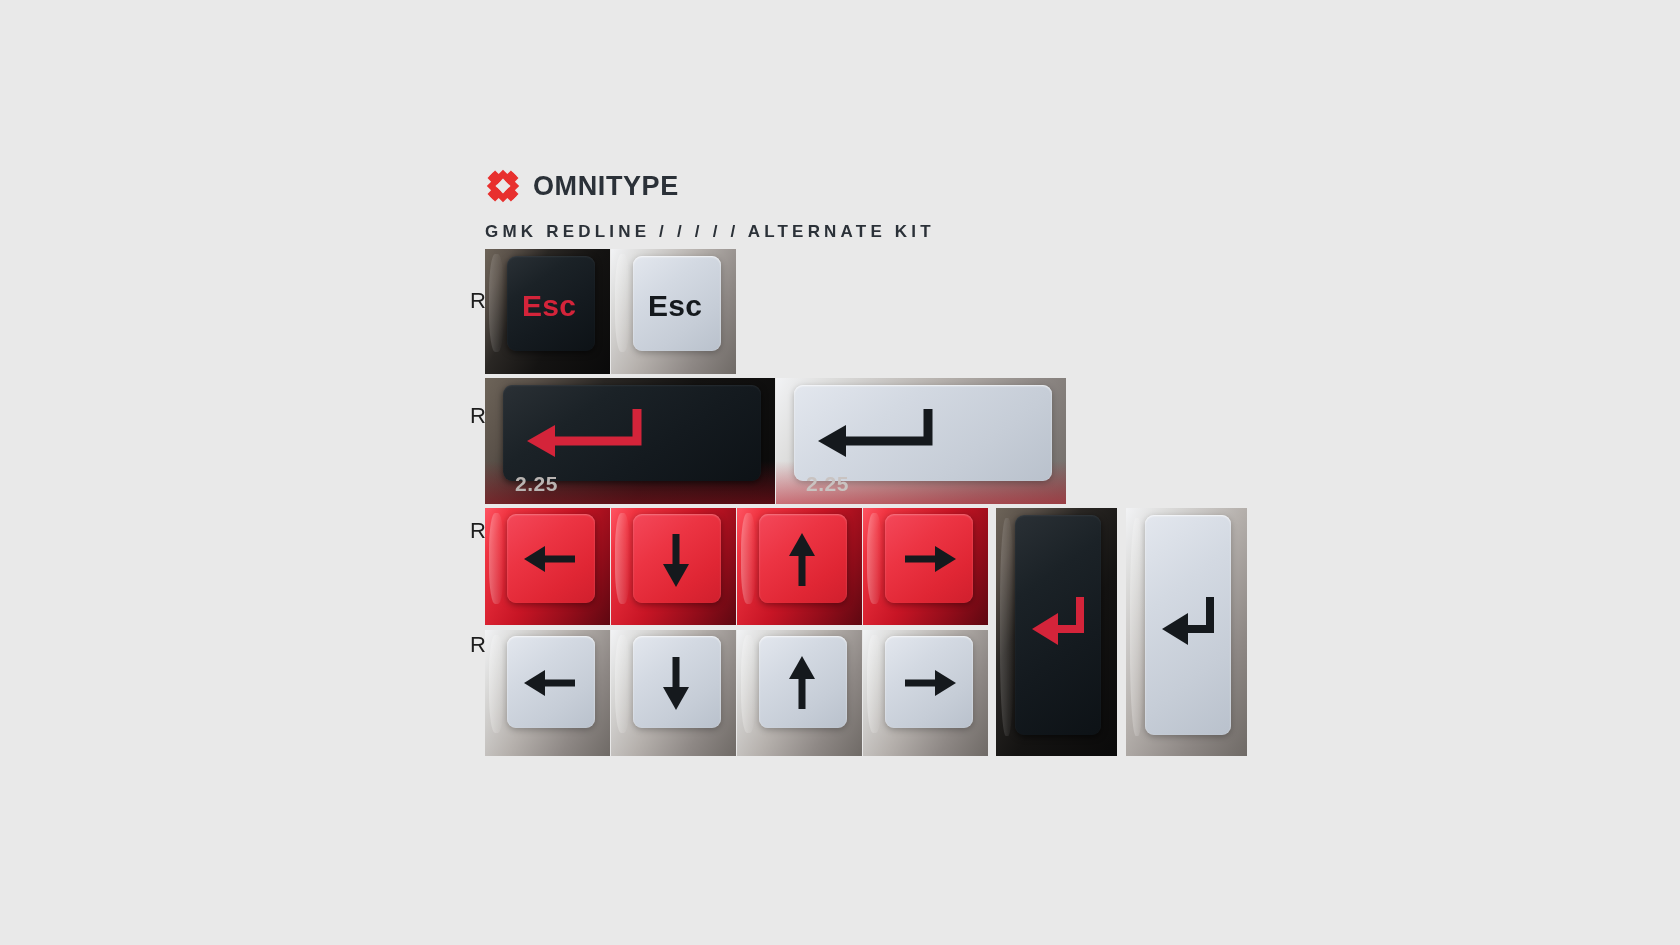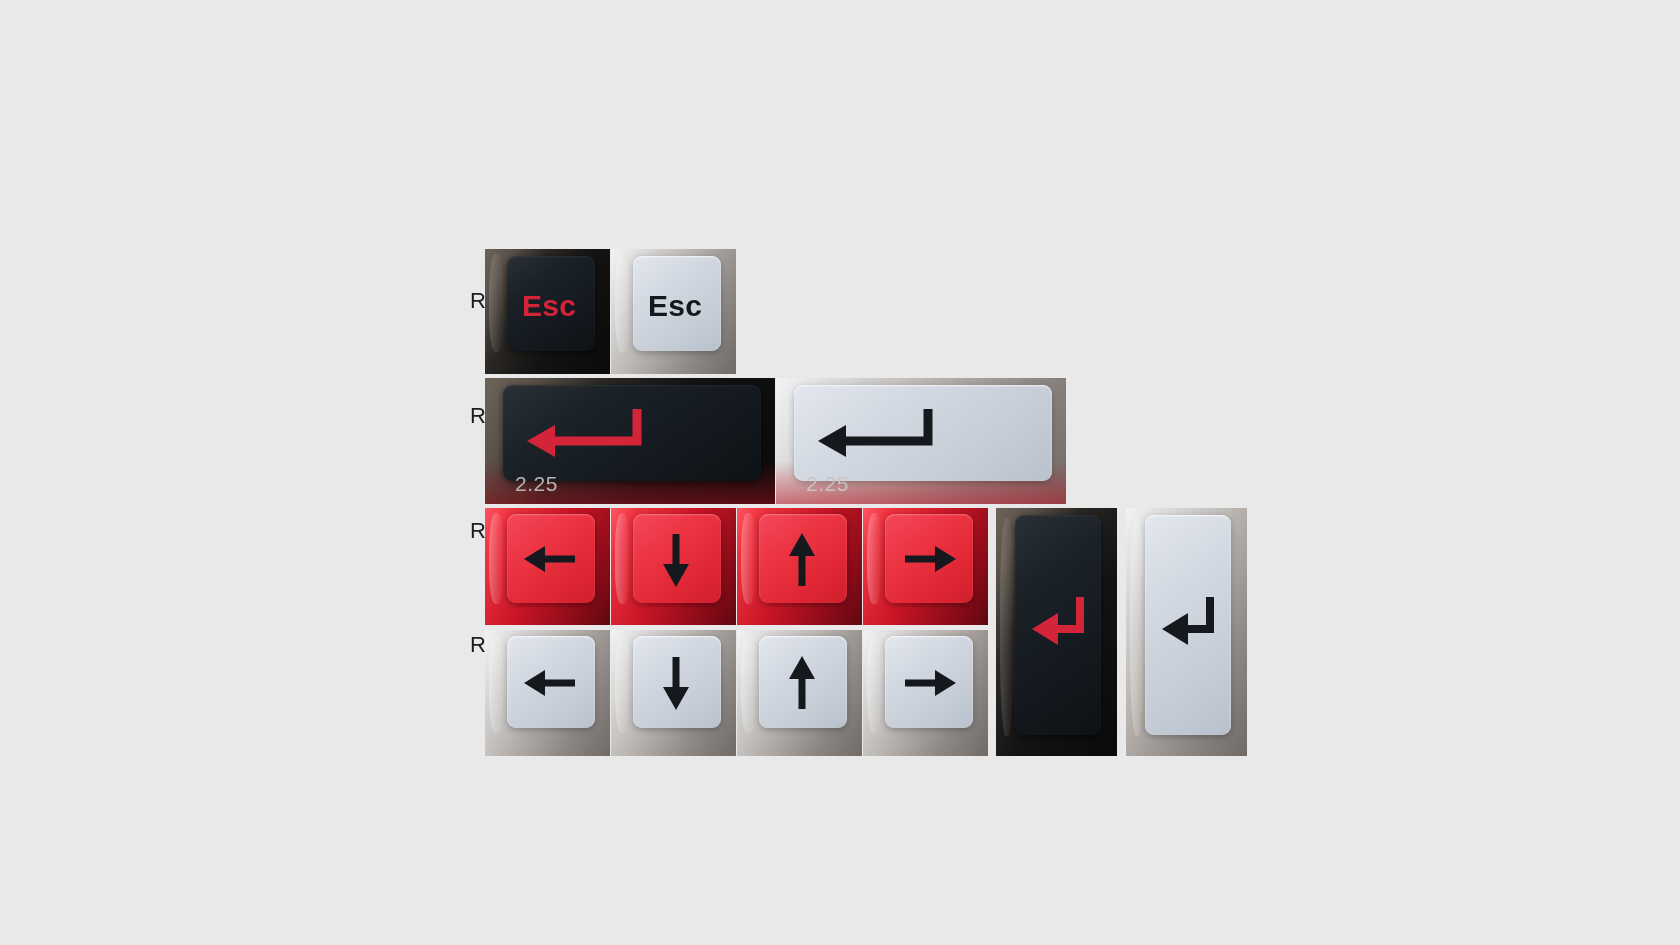--- a/index.html
+++ b/index.html
@@ -78,21 +78,21 @@
     user-select: none;
   }
   .legend-text {
     font-size: 30px;
     font-weight: 700;
     letter-spacing: 0.3px;
   }
   .size-tag {
     position: absolute;
     font-size: 21px;
-    font-weight: 400;
+    font-weight: 700;
     color: #b9b4b2;
     letter-spacing: 0.5px;
   }
   .size-tag.on-light { color: #c9c3c1; }
 
   
   .skin-dark .cap-body {
     background:
       linear-gradient(118deg, #6d6459 0%, #5a5149 14%, #2a2724 34%, #141312 60%, #0a0a0a 100%);
   }
@@ -147,21 +147,39 @@
   }
   .skin-dark .bounce { background: linear-gradient(to top, rgba(150,15,28,.55), rgba(150,15,28,0)); }
 
   svg.glyph { display: block; overflow: visible; }
 </style>
 </head>
 <body>
 
 <div id="stage">
 
-
+  <div class="brand-row">
+    <span>
+      <svg class="brand-logo" viewBox="0 0 100 100" aria-hidden="true">
+        <g fill="#e8302e">
+
+          <path d="M50 5 L62 17 L72 7 L88 23 L66 45 L50 29 L34 45 L12 23 L28 7 L38 17 Z"></path>
+
+          <path d="M50 95 L38 83 L28 93 L12 77 L34 55 L50 71 L66 55 L88 77 L72 93 L62 83 Z"></path>
+
+          <path d="M5 50 L17 38 L7 28 L23 12 L45 34 L29 50 L45 66 L23 88 L7 72 L17 62 Z"></path>
+
+          <path d="M95 50 L83 62 L93 72 L77 88 L55 66 L71 50 L55 34 L77 12 L93 28 L83 38 Z"></path>
+        </g>
+      </svg>
+    </span>
+    <span class="brand-name">OMNITYPE</span>
+  </div>
+
+  <div class="kit-title">GMK REDLINE / / / / / ALTERNATE KIT</div>
 
   <div class="row-label" style="left:470px; top:288px;">R1</div>
   <div class="row-label" style="left:470px; top:403px;">R3</div>
   <div class="row-label" style="left:470px; top:518px;">R4</div>
   <div class="row-label" style="left:470px; top:632px;">R4</div>
 
   <div class="cap skin-dark" style="left:485px; top:249px; width:125px; height:125px;">
     <div class="cap-body"></div>
     <div class="sheen"></div>
     <div class="cap-top" style="left:22px; top:7px; width:88px; height:95px;">

